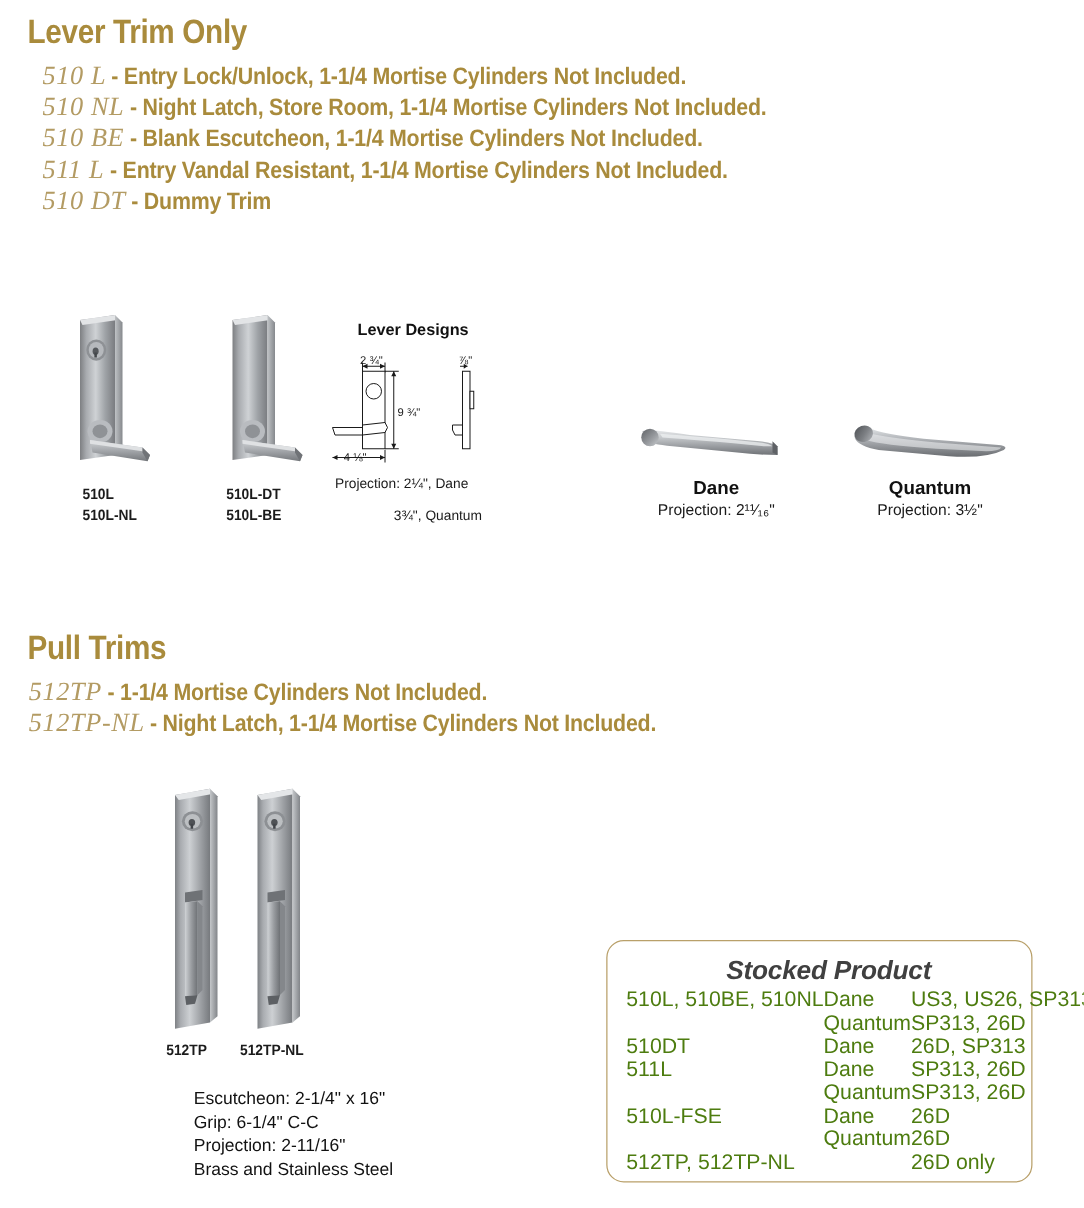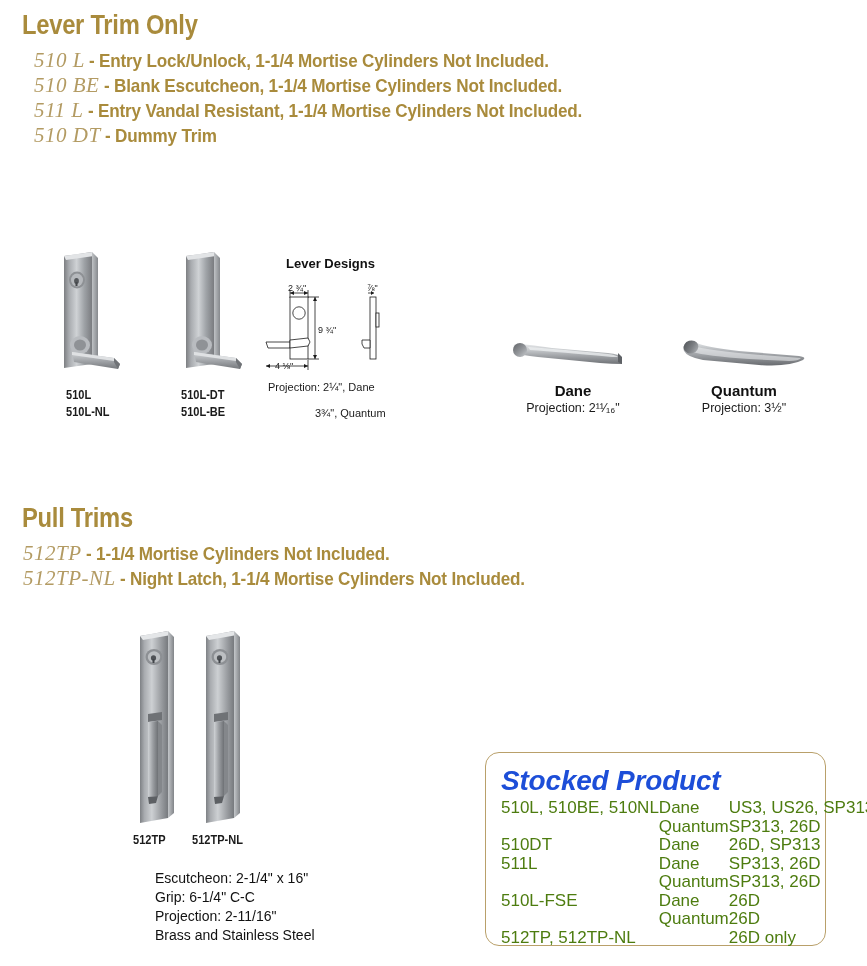--- a/index.html
+++ b/index.html
@@ -112,24 +112,25 @@
   .stock-box {
     border: 1.5px solid #b9a06a;
     border-radius: 14px;
     background: #ffffff;
     box-sizing: border-box;
   }
   .stock-title {
     font-family: "Liberation Sans", sans-serif;
     font-weight: bold;
     font-style: italic;
-    font-size: 28px;
-    color: #1d4ed8;
+    font-size: 21px;
+    color: #404040;
     letter-spacing: -0.2px;
     white-space: nowrap;
+    text-align: center;
   }
   .stock-table {
     border-collapse: collapse;
     font-family: Liberation Sans, sans-serif;
     font-size: 17px;
     color: #4d7c0f;
   }
   .stock-table td {
     padding: 0 0 1px 0;
     vertical-align: top;
@@ -144,20 +145,24 @@
 </style>
 </head>
 <body>
 
 <div class="abs section-title" style="left:22px; top:10px;">Lever Trim Only</div>
 
 <div class="abs" style="left:34px; top:48px; width:800px;">
   <div class="spec-line">
     <span class="spec-code">510 L</span>
     <span class="spec-desc">- Entry Lock/Unlock, 1-1/4 Mortise Cylinders Not Included.</span>
+  </div>
+  <div class="spec-line">
+    <span class="spec-code">510 NL</span>
+    <span class="spec-desc">- Night Latch, Store Room, 1-1/4 Mortise Cylinders Not Included.</span>
   </div>
   <div class="spec-line">
     <span class="spec-code">510 BE</span>
     <span class="spec-desc">- Blank Escutcheon, 1-1/4 Mortise Cylinders Not Included.</span>
   </div>
   <div class="spec-line">
     <span class="spec-code">511 L</span>
     <span class="spec-desc">- Entry Vandal Resistant, 1-1/4 Mortise Cylinders Not Included.</span>
   </div>
   <div class="spec-line">

